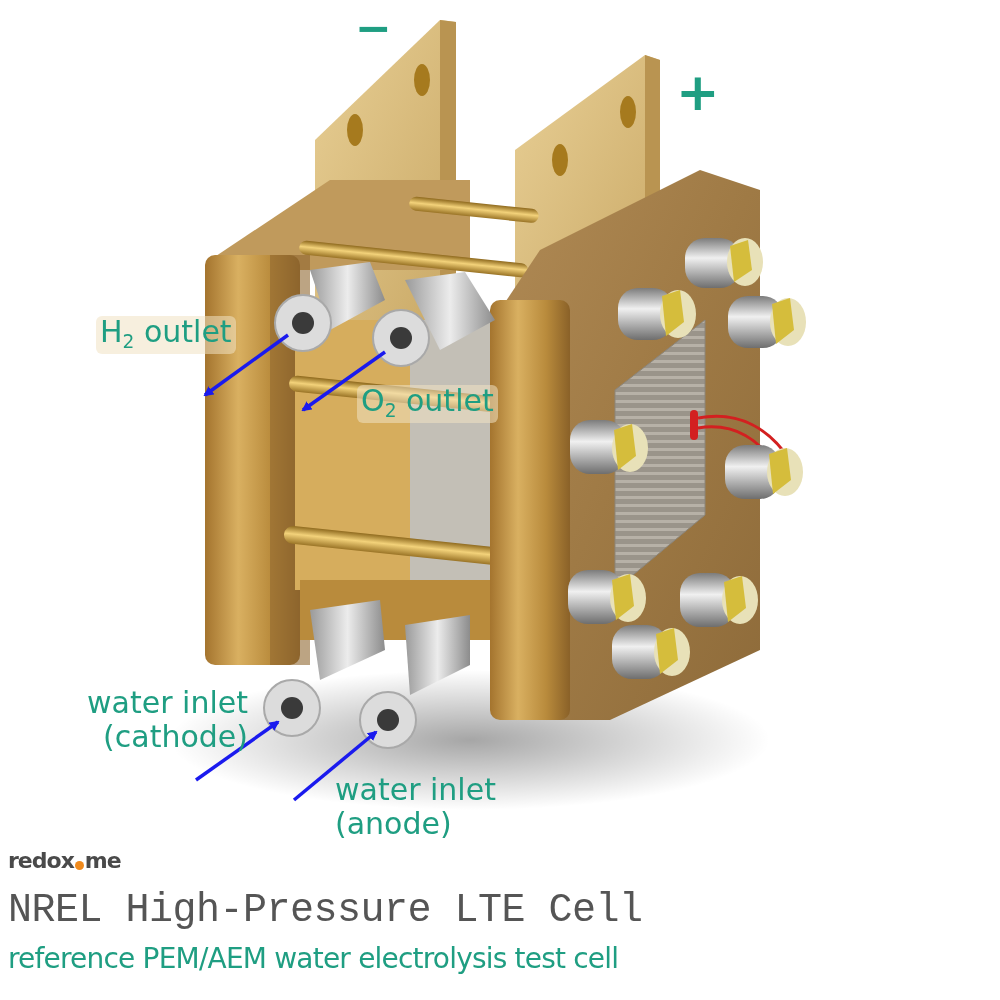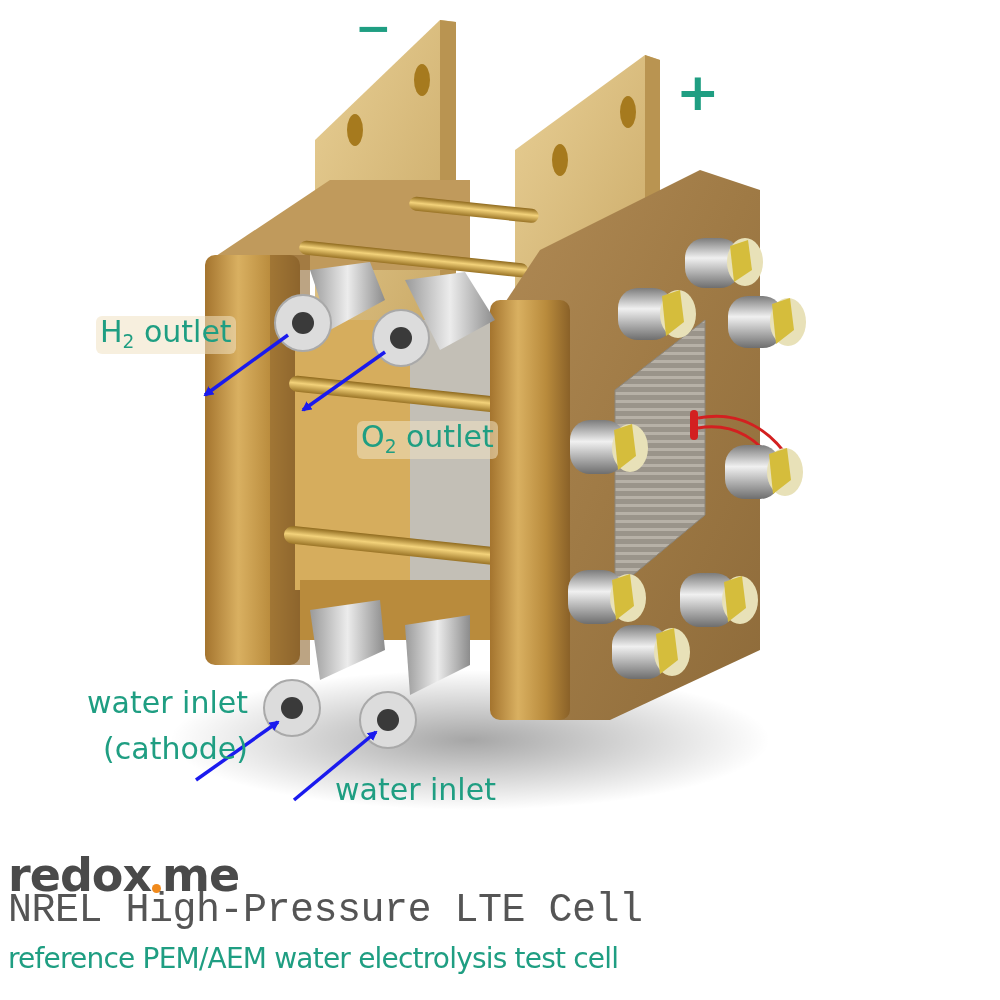--- a/index.html
+++ b/index.html
@@ -2,21 +2,21 @@
 <html><head>
 <meta charset="utf-8">
 <style>
   html, body { margin:0; padding:0; background:#ffffff; }
   body { width:1000px; height:1000px; position:relative; overflow:hidden; font-family:"DejaVu Sans", sans-serif; }
   #scene { position:absolute; left:0; top:0; width:1000px; height:1000px; }
   .label { position:absolute; color:#1f9e82; line-height:1; white-space:nowrap; font-family:"DejaVu Sans", sans-serif; }
   .label.boxed { background:rgba(240,225,195,0.55); border-radius:6px; padding:1px 4px 3px 4px; }
   .label sub { font-size:62%; vertical-align:-0.3em; }
   .terminal { position:absolute; color:#1f9e82; font-weight:bold; line-height:1; }
-  #brand { position:absolute; left:8px; top:848px; font-family:"DejaVu Sans", sans-serif; font-weight:bold; font-size:46px; color:#4a4a4a; letter-spacing:-1px; }
+  #brand { position:absolute; left:8px; top:848px; font-family:"DejaVu Sans", sans-serif; font-weight:bold; font-size:22px; color:#4a4a4a; letter-spacing:-1px; }
   #brand .dot { display:inline-block; width:9px; height:9px; border-radius:50%; background:#f08a1c; margin:0 1px 0 1px; vertical-align:-2px; }
   #title { position:absolute; left:8px; top:888px; font-size:40px; color:#555555; font-family:Liberation Mono, monospace; letter-spacing:-0.5px; }
   #subtitle { position:absolute; left:8px; top:942px; font-size:28px; color:#1f9e82; font-family:"DejaVu Sans", sans-serif; letter-spacing:-0.8px; }
 </style>
 </head>
 <body>
 
 <svg id="scene" viewBox="0 0 1000 1000" xmlns="http://www.w3.org/2000/svg">
   <defs>
     <linearGradient id="brassV" x1="0" y1="0" x2="1" y2="0">
@@ -180,28 +180,29 @@
     <line x1="294" y1="800" x2="376" y2="732" stroke="#1a1aee" stroke-width="3.5" marker-end="url(#arrowhead)"></line>
   </g>
 </svg>
 
 <div class="terminal" style="left:355px; top:6px; font-size:44px;">−</div>
 <div class="terminal" style="left:676px; top:66px; font-size:52px;">+</div>
 
 <div class="label boxed" style="left:96px; top:316px; font-size:30px;">
   <span>H</span><sub>2</sub><span> outlet</span>
 </div>
-<div class="label boxed" style="left:357px; top:385px; font-size:30px;margin-top:36px;">
+<div class="label boxed" style="left:357px; top:385px; font-size:30px;">
   <span>O</span><sub>2</sub><span> outlet</span>
 </div>
 <div class="label" style="left:52px; top:688px; font-size:30px; text-align:right; width:196px;">
   <div>water inlet</div>
-  <div style="margin-top:16px;">(cathode)</div>
+  <div style="margin-top:4px;">(cathode)</div>
 </div>
 <div class="label" style="left:335px; top:775px; font-size:30px;">
   <div>water inlet</div>
+  <div style="margin-top:4px;">(anode)</div>
 </div>
 
 <div id="brand">
   <span>redox</span><span class="dot"></span><span>me</span>
 </div>
 <div id="title">NREL High-Pressure LTE Cell</div>
 <div id="subtitle">reference PEM/AEM water electrolysis test cell</div>
 
 </body></html>

